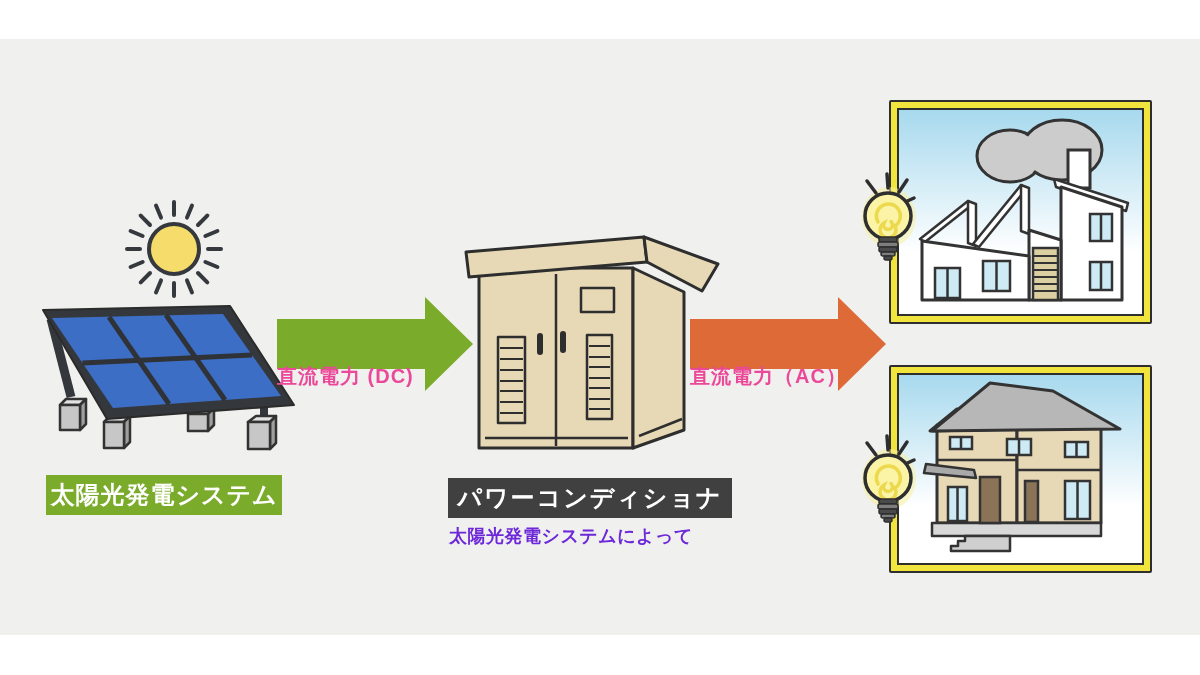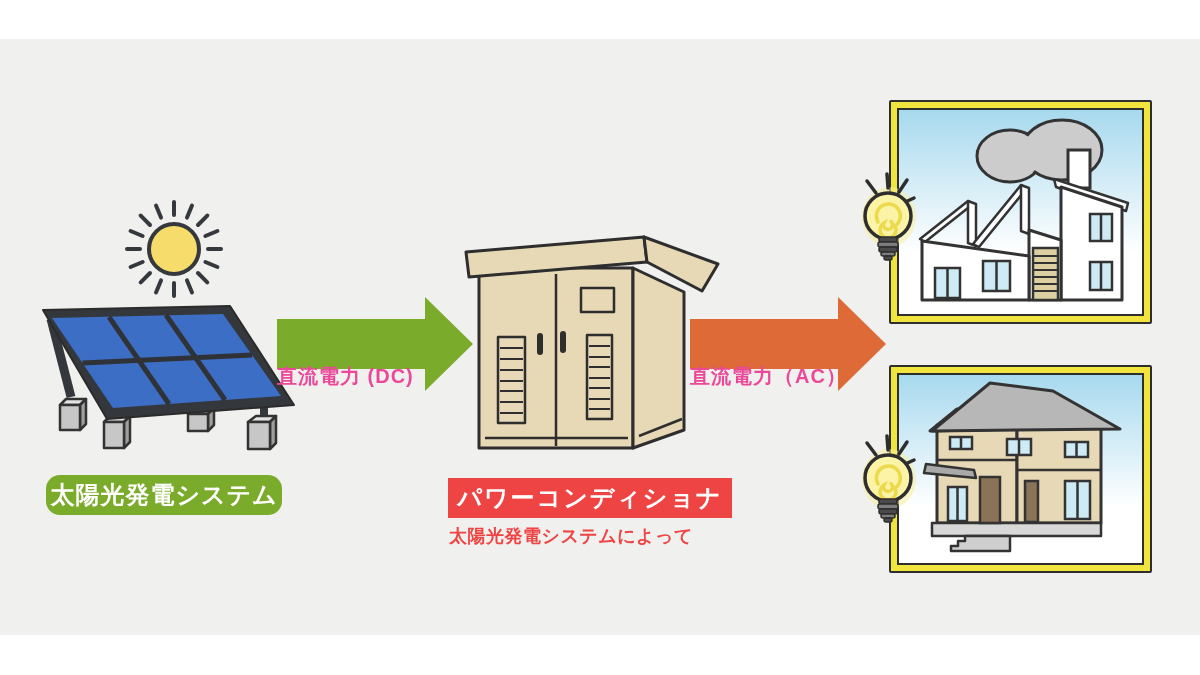--- a/index.html
+++ b/index.html
@@ -4,24 +4,24 @@
 <style>
   html,body{margin:0;padding:0;}
   body{font-family:"Liberation Sans","DejaVu Sans",sans-serif;}
   .stage{position:relative;width:1200px;height:675px;background:#ffffff;overflow:hidden;}
   .canvas{position:absolute;left:0;top:39px;width:1200px;height:596px;background:#f0f0ee;}
   .abs{position:absolute;}
   
   .label-box{position:absolute;color:#ffffff;font-weight:700;text-align:center;
              font-size:24px;box-sizing:border-box;}
   .label-green{left:46px;top:475px;width:236px;height:40px;line-height:40px;
-               background:#7bab2b;letter-spacing:1px;border-radius:14px;}
+               background:#7bab2b;letter-spacing:1px;}
   .label-orange{left:448px;top:478px;width:284px;height:40px;line-height:40px;
-                background:#ef4444;letter-spacing:2px;}
-  .caption{position:absolute;left:449px;top:524px;color:#ef4444;font-size:18px;
+                background:#404040;letter-spacing:2px;}
+  .caption{position:absolute;left:449px;top:524px;color:#6d28d9;font-size:18px;
            line-height:24px;font-weight:700;letter-spacing:0.5px;}
   
   .arrow-wrap{position:absolute;width:198px;height:94px;}
   .arrow-green{left:277px;top:297px;}
   .arrow-orange{left:690px;top:297px;}
   .arrow-label{position:absolute;left:0;top:33px;width:152px;height:28px;line-height:28px;
                color:#ec4899;font-size:20px;font-weight:700;
                letter-spacing:1px;white-space:nowrap;margin-top:32px;}
   
   .card{position:absolute;border:2px solid #2e2e2e;background:#f1e53d;padding:6px;

